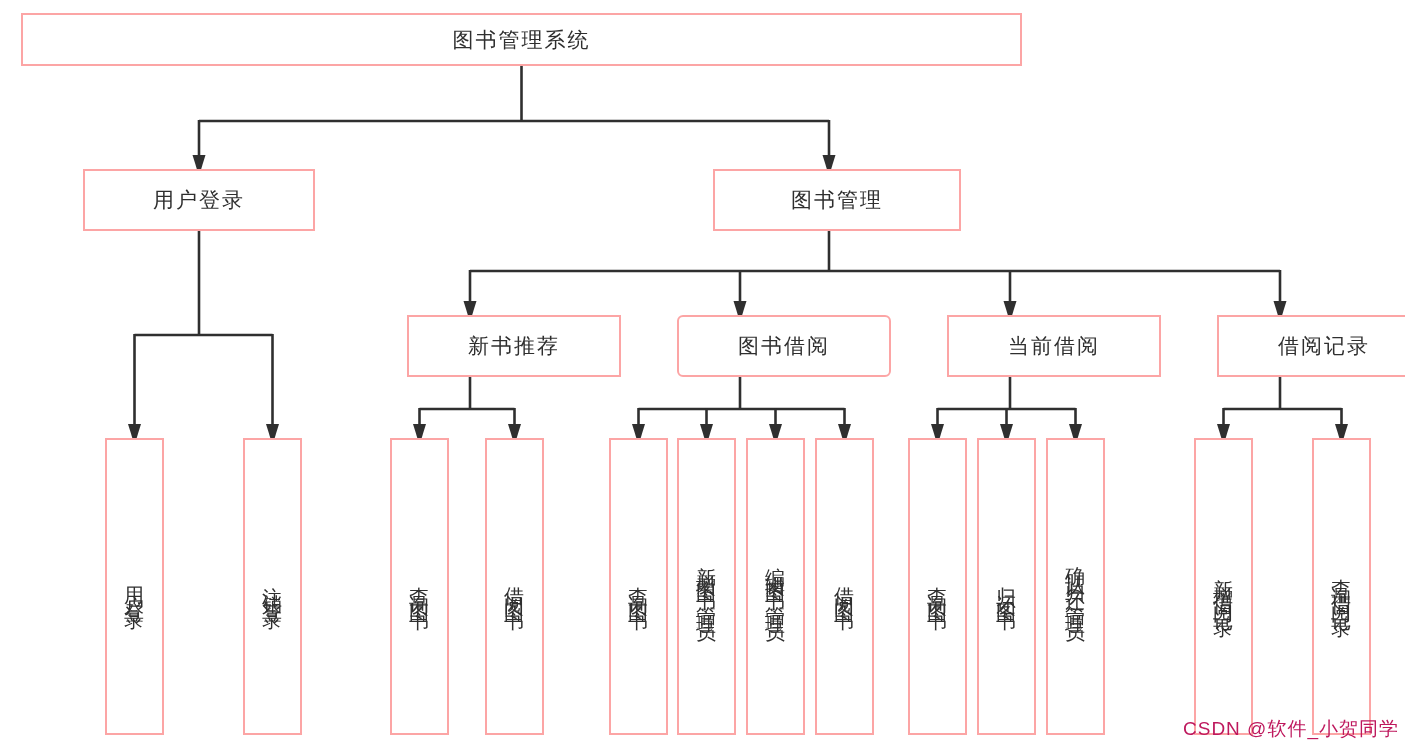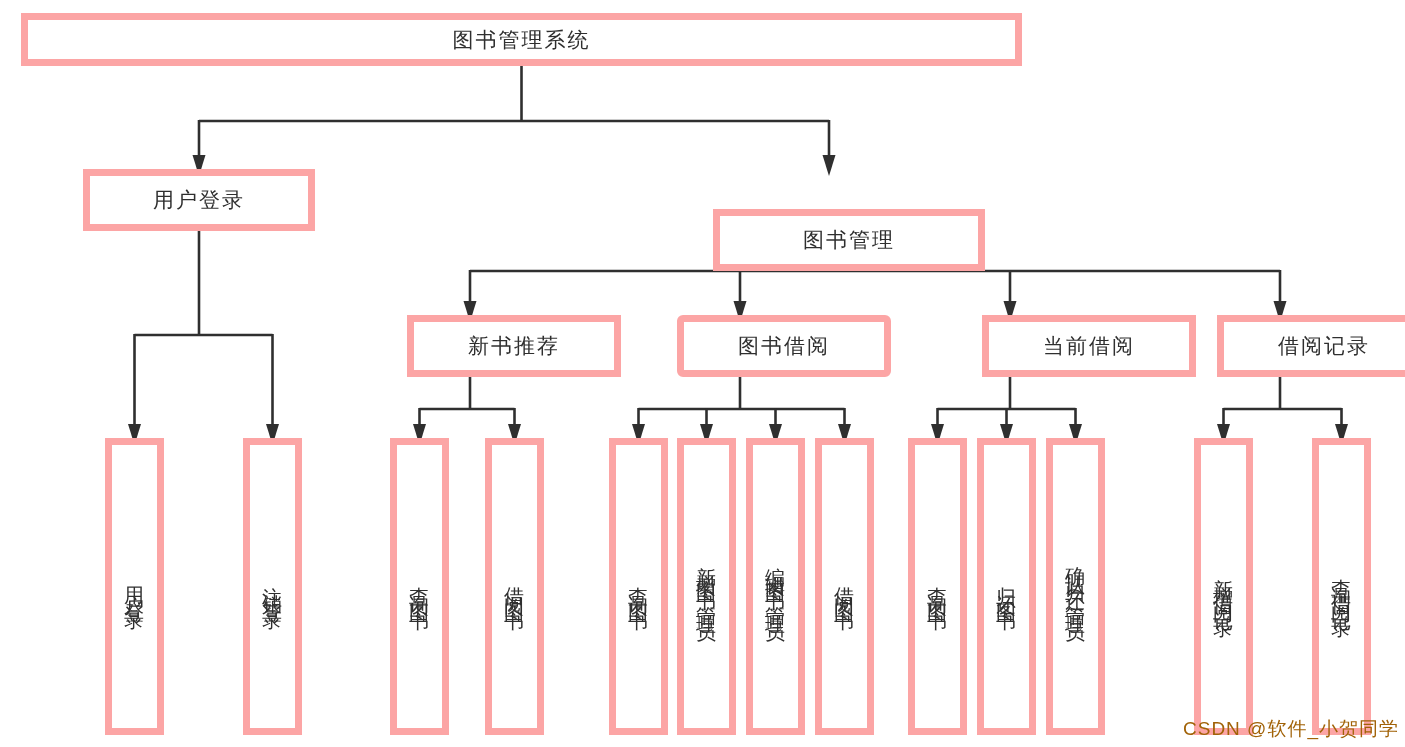--- a/index.html
+++ b/index.html
@@ -2,49 +2,49 @@
 <html><head>
 <meta charset="utf-8">
 <style>
   html,body{margin:0;padding:0;background:#ffffff;}
   #canvas{
     position:relative;width:1405px;height:747px;background:#ffffff;overflow:hidden;
     font-family:"Liberation Sans","DejaVu Sans",sans-serif;
   }
   #wires{position:absolute;left:0;top:0;pointer-events:none;}
   .box{
-    position:absolute;box-sizing:border-box;border:7px solid #fca5a5;background:#ffffff;
+    position:absolute;box-sizing:border-box;border:2px solid #fca5a5;background:#ffffff;
     display:flex;align-items:center;justify-content:center;color:#2f2f2f;
   }
   .h-label{font-size:21px;letter-spacing:2px;white-space:nowrap;}
   .v-label{
     writing-mode:vertical-rl;text-orientation:mixed;
     font-size:20px;letter-spacing:8px;line-height:1;white-space:nowrap;
   }
   
   .n-root{left:21px;top:13px;width:1001px;height:53px;}
   
   .n-user{left:83px;top:169px;width:232px;height:62px;}
-  .n-mgmt{left:713px;top:169px;width:272px;height:62px;margin-top:40px;}
+  .n-mgmt{left:713px;top:169px;width:248px;height:62px;}
   
   .l2{top:315px;width:214px;height:62px;margin-left:44px;}
   .n-recommend{left:363px;}
   .n-borrow{left:633px;border-radius:6px;}
-  .n-current{left:938px;}
+  .n-current{left:903px;}
   .n-record{left:1173px;}
   
   .leaf{top:438px;width:59px;height:297px;}
   .lf1{left:105px;}  .lf2{left:243px;}
   .lf3{left:390px;}  .lf4{left:485px;}
   .lf5{left:609px;}  .lf6{left:677px;}  .lf7{left:746px;}  .lf8{left:815px;}
   .lf9{left:908px;}  .lf10{left:977px;} .lf11{left:1046px;}
   .lf12{left:1194px;}.lf13{left:1312px;}
   .watermark{
     position:absolute;left:1183px;top:716px;font-size:19px;letter-spacing:1px;
-    color:#a16207;white-space:nowrap;z-index:5;
+    color:#be185d;white-space:nowrap;z-index:5;
   }
 </style>
 </head>
 <body>
 
 <div id="canvas">
 
   <svg id="wires" width="1405" height="747" viewBox="0 0 1405 747">
     <g stroke="#2f2f2f" stroke-width="2.6" fill="none">
 

